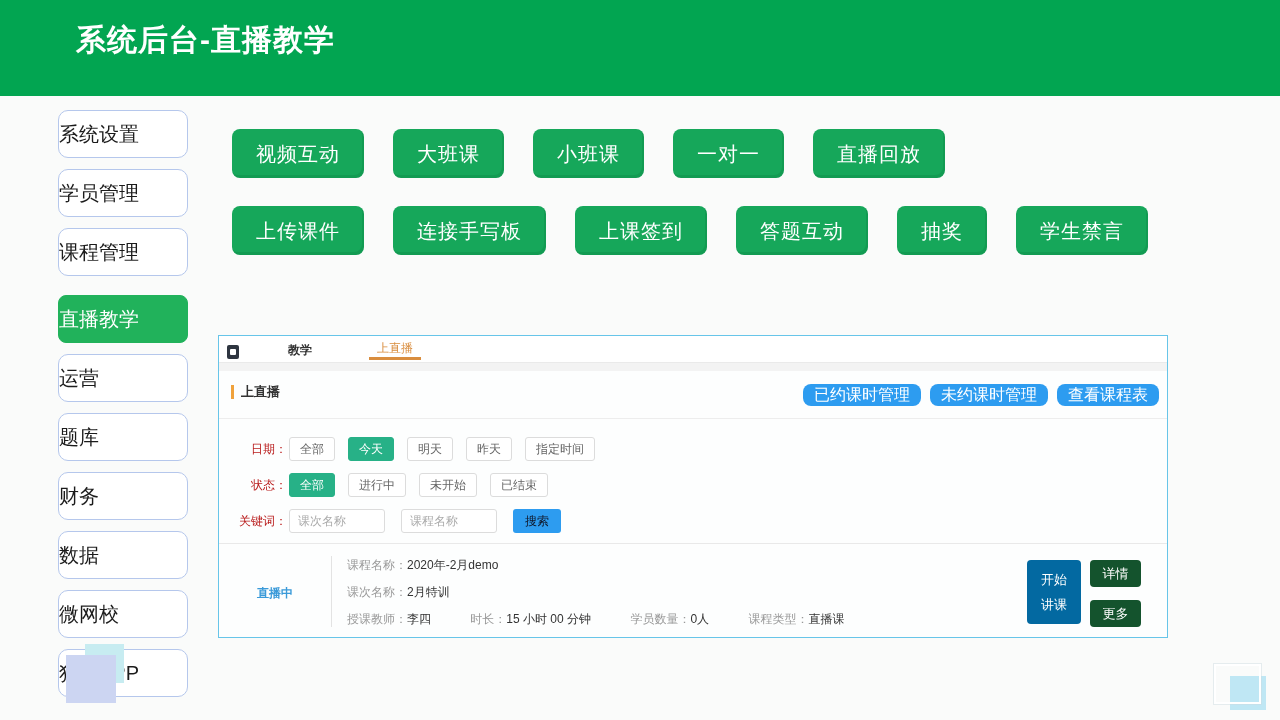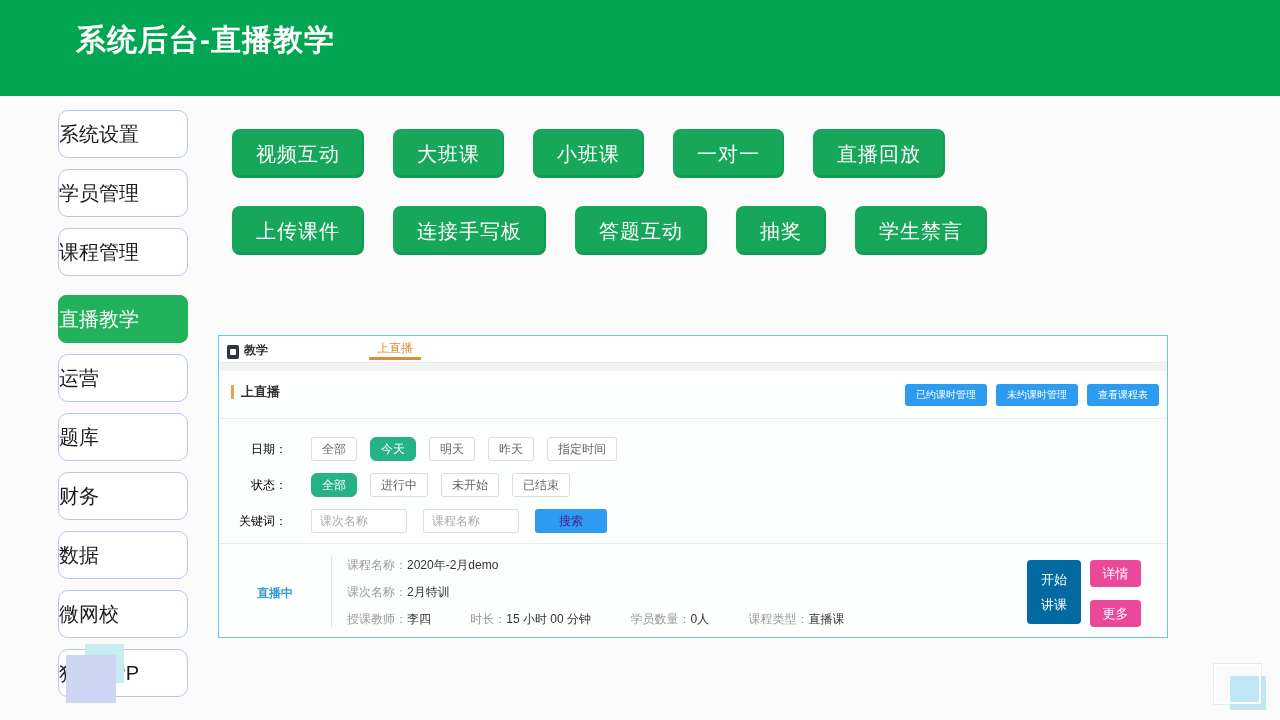--- a/index.html
+++ b/index.html
@@ -32,70 +32,70 @@
     border:none; border-radius:8px; font-family:inherit;
     box-shadow: inset -2px -3px 0 rgba(0,90,40,0.15);
   }
 
   
   .panel {
     position:absolute; left:218px; top:335px; width:950px; height:303px;
     background:#fdfefe; border:1px solid #67c5e9; overflow:hidden;
   }
   .tabbar { position:relative; height:27px; background:#fff; border-bottom:1px solid #eaeaea; }
-  .brand { position:absolute; left:8px; top:6px; display:flex; align-items:flex-end; font-size:12px; font-weight:700; color:#333; }
+  .brand { position:absolute; left:8px; top:6px; display:flex; align-items:flex-end; font-size:12px; font-weight:700; color:#333;gap:44px; }
   .brand-icon { position:relative; width:12px; height:14px; background:#2e3540; border-radius:2px; margin-right:5px; }
   .brand-icon i { position:absolute; left:3px; top:4px; width:6px; height:6px; background:#fff; border-radius:1px; }
   .tab { position:absolute; left:150px; top:0; height:24px; line-height:24px; padding:0 8px; font-size:12px; color:#d98d3e; border-bottom:3px solid #d98d3e; }
   .grayband { height:8px; background:#f3f3f3; }
 
   .section-head { position:relative; height:48px; border-bottom:1px solid #ededed; }
   .sec-title { position:absolute; left:12px; top:14px; font-size:13px; font-weight:700; color:#333; line-height:14px; border-left:3px solid #f0a23c; padding-left:7px; }
   .head-btns { position:absolute; right:8px; top:13px; display:flex; }
   .blue-btn {
-    background:#2d9cf0; color:#fff; border:none; border-radius:3px;
-    font-size:10px; height:22px; padding:0 11px; margin-left:9px; font-family:inherit;
+    background:#2d9cf0; color:#fff; border:none; border-radius:8px;
+    font-size:16px; height:22px; padding:0 11px; margin-left:9px; font-family:inherit;
   }
 
   .filters { padding:18px 0 10px 0; border-bottom:1px solid #e9e9e9; }
   .f-row { display:flex; align-items:center; height:24px; margin-bottom:12px; padding-left:10px; }
   .f-row:last-child { margin-bottom:0; }
-  .f-label { width:58px; font-size:12px; color:#000000; text-align:right; margin-right:24px; white-space:nowrap; }
+  .f-label { width:58px; font-size:12px; color:#b91c1c; text-align:right; margin-right:2px; white-space:nowrap; }
   .chips { display:flex; }
   .chip {
     min-width:36px; height:24px; line-height:22px; padding:0 10px; margin-right:13px;
     background:#fff; border:1px solid #dcdcdc; border-radius:3px;
     font-size:12px; color:#666; text-align:center; font-family:inherit;
   }
-  .chip.active { background:#27b187; border-color:#27b187; color:#fff;border-radius:6px; }
+  .chip.active { background:#27b187; border-color:#27b187; color:#fff; }
   .f-input {
     width:96px; height:24px; border:1px solid #dcdcdc; border-radius:3px;
     font-size:12px; color:#333; padding:0 8px; margin-right:16px; font-family:inherit; background:#fff;
   }
   .f-input::placeholder { color:#aaa; }
-  .search-btn { height:24px; padding:0 24px; background:#2d9cf0; color:#4c1d95; border:none; border-radius:3px; font-size:12px; font-family:inherit; }
+  .search-btn { height:24px; padding:0 12px; background:#2d9cf0; color:#0f172a; border:none; border-radius:3px; font-size:12px; font-family:inherit; }
 
   .live-row { position:relative; height:95px; }
   .live-status { position:absolute; left:38px; top:41px; font-size:12px; font-weight:700; color:#3a9ad9; }
   .vdiv { position:absolute; left:112px; top:12px; bottom:12px; width:1px; background:#e3e3e3; }
   .detail { position:absolute; left:128px; top:8px; font-size:12px; }
   .d-line { height:27px; line-height:27px; white-space:nowrap; }
   .d-label { color:#999; }
   .d-value { color:#333; font-weight:400; }
   .meta-row { height:27px; line-height:27px; white-space:nowrap; }
   .meta-pair { margin-right:36px; }
   .start-btn {
     position:absolute; right:86px; top:16px; width:54px; height:64px;
     background:#0369a1; color:#fff; border:none; border-radius:4px;
     font-size:13px; display:flex; flex-direction:column; align-items:center; justify-content:center;
     gap:7px; font-family:inherit;
   }
   .detail-btn, .more-btn {
     position:absolute; right:26px; width:51px; height:27px;
-    background:#ec4899; color:#fff; border:none; border-radius:4px; font-size:13px; font-family:Liberation Sans, sans-serif;
+    background:#14532d; color:#fff; border:none; border-radius:4px; font-size:13px; font-family:Liberation Sans, sans-serif;
   }
   .detail-btn { top:16px; }
   .more-btn { top:56px; }
 
   
   .deco { position:absolute; }
   .deco-cyan-left  { left:85px;  top:644px; width:39px; height:39px; background:#c7ecf1; }
   .deco-lav-left   { left:66px;  top:655px; width:50px; height:48px; background:#ccd5f2; }
   .deco-cyan-right { left:1230px; top:676px; width:36px; height:34px; background:#bfe7f4; }
   .deco-outline-right { left:1214px; top:664px; width:47px; height:40px; border:2px solid #fff; box-shadow:0 0 0 1px rgba(205,218,224,0.45); background:transparent; }
@@ -141,20 +141,21 @@
     <button class="feat-btn">一对一</button>
 
     <button class="feat-btn">直播回放</button>
   </div>
 <div class="feat-row row2">
 
     <button class="feat-btn">上传课件</button>
 
     <button class="feat-btn">连接手写板</button>
 
+    <button class="feat-btn">上课签到</button>
 
     <button class="feat-btn">答题互动</button>
 
     <button class="feat-btn">抽奖</button>
 
     <button class="feat-btn">学生禁言</button>
   </div>
 
 <section class="panel">
 

